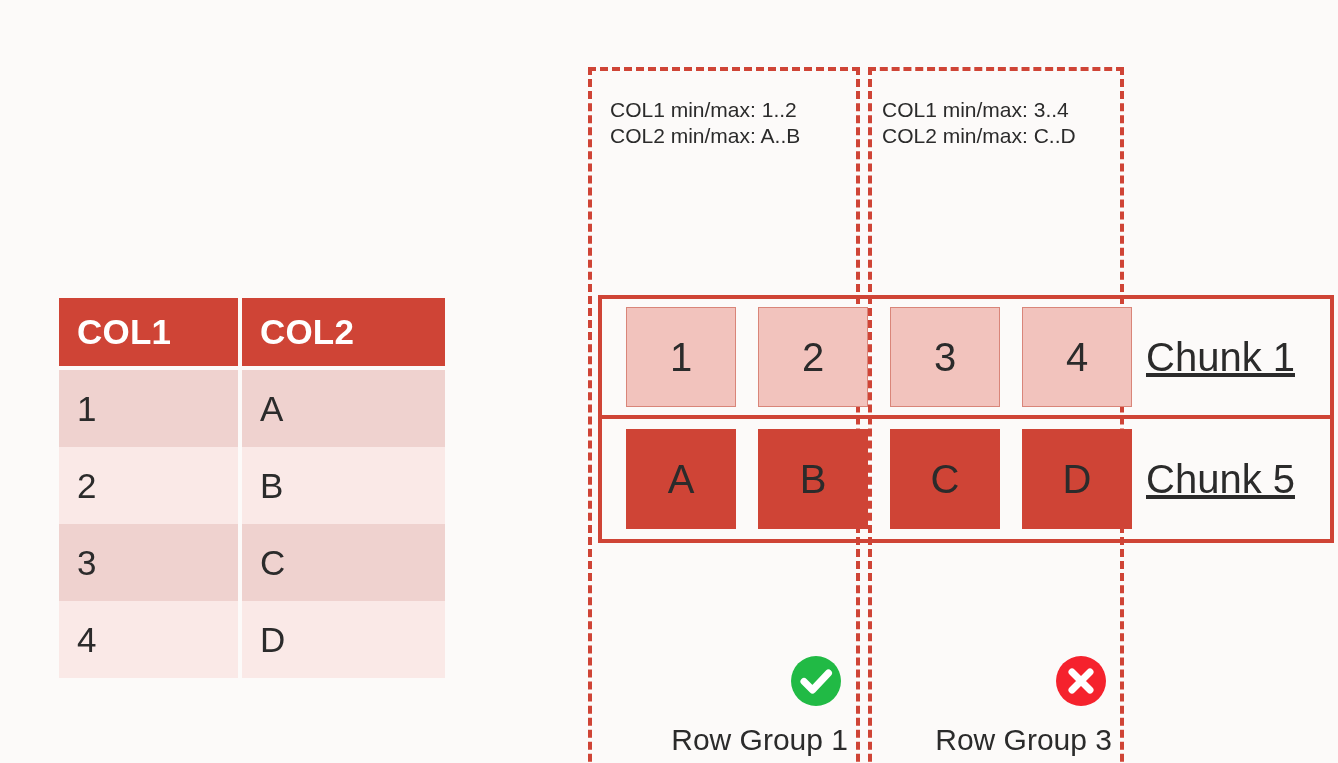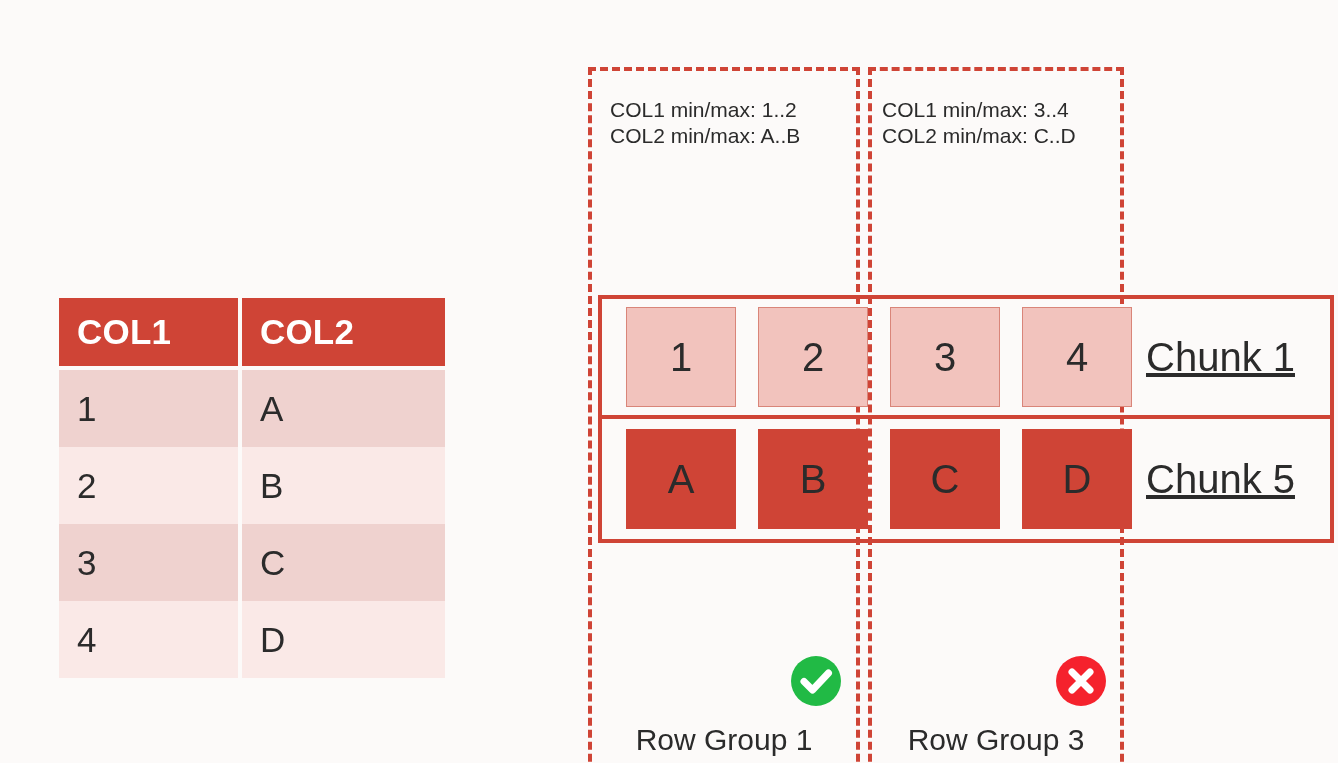--- a/index.html
+++ b/index.html
@@ -165,21 +165,21 @@
     padding-left: 16px;
     box-sizing: border-box;
     text-decoration: underline;
   }
 
   
   .group-caption {
     position: absolute;
     font-size: 30px;
     color: #2b2b2b;
-    text-align: center;
+    text-align: right;
   }
   #caption-1 { left: 600px; top: 660px; width: 248px; }
   #caption-2 { left: 880px; top: 660px; width: 232px; }
 
   .status-badge {
     position: absolute;
     width: 54px;
     height: 54px;
   }
   #badge-1 { left: 789px; top: 591px; }

